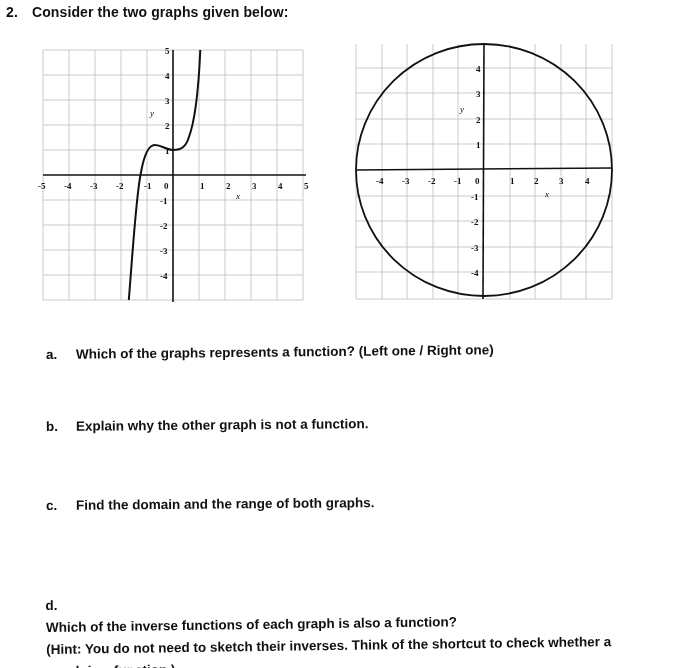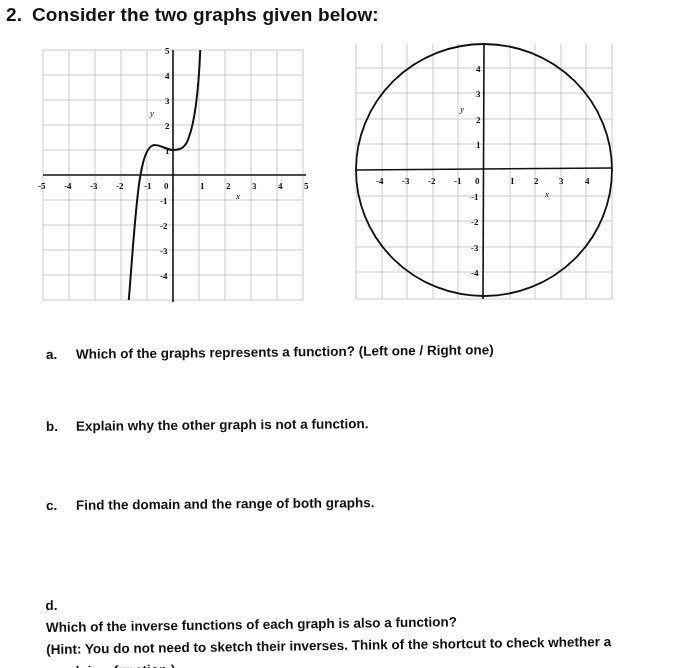--- a/index.html
+++ b/index.html
@@ -3,21 +3,21 @@
 <meta charset="utf-8">
 <style>
   html, body { margin: 0; padding: 0; background: #ffffff; }
   body {
     width: 684px; height: 668px; position: relative; overflow: hidden;
     font-family: "Liberation Sans", "DejaVu Sans", sans-serif;
     color: #111111;
   }
   .q-title {
     position: absolute; left: 6px; top: 4px;
-    font-size: 19px; font-weight: bold; letter-spacing: 0.1px;
+    font-size: 14px; font-weight: bold; letter-spacing: 0.1px;
   }
   .q-title .num { display: inline-block; width: 26px; }
   .graph { position: absolute; }
   .graph svg { display: block; overflow: visible; }
   .tick { font-family: "Liberation Serif", "DejaVu Serif", serif; font-size: 9px; font-weight: bold; fill: #111; }
   .axis-name { font-family: "Liberation Serif", "DejaVu Serif", serif; font-size: 9px; font-style: italic; fill: #111; }
   .part {
     position: absolute; font-size: 13.5px; font-weight: bold; line-height: 22px;
   }
   .part .letter { display: inline-block; width: 30px; }

